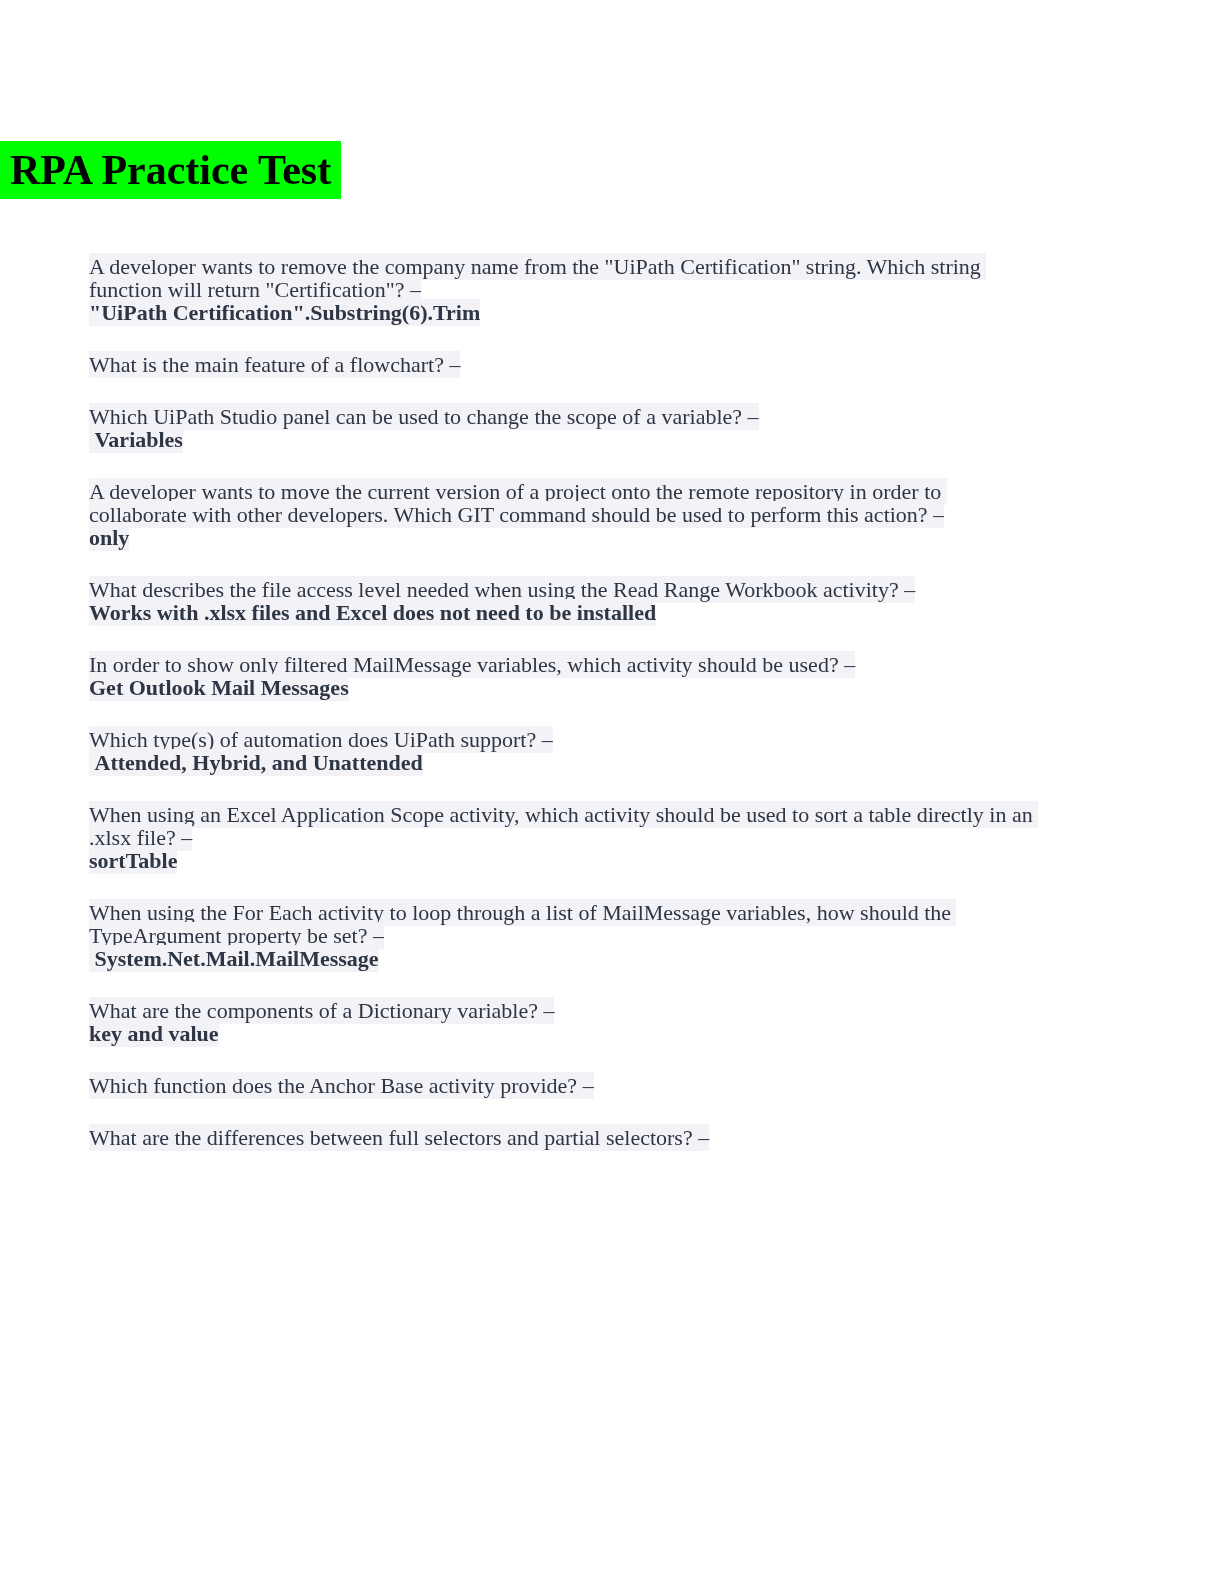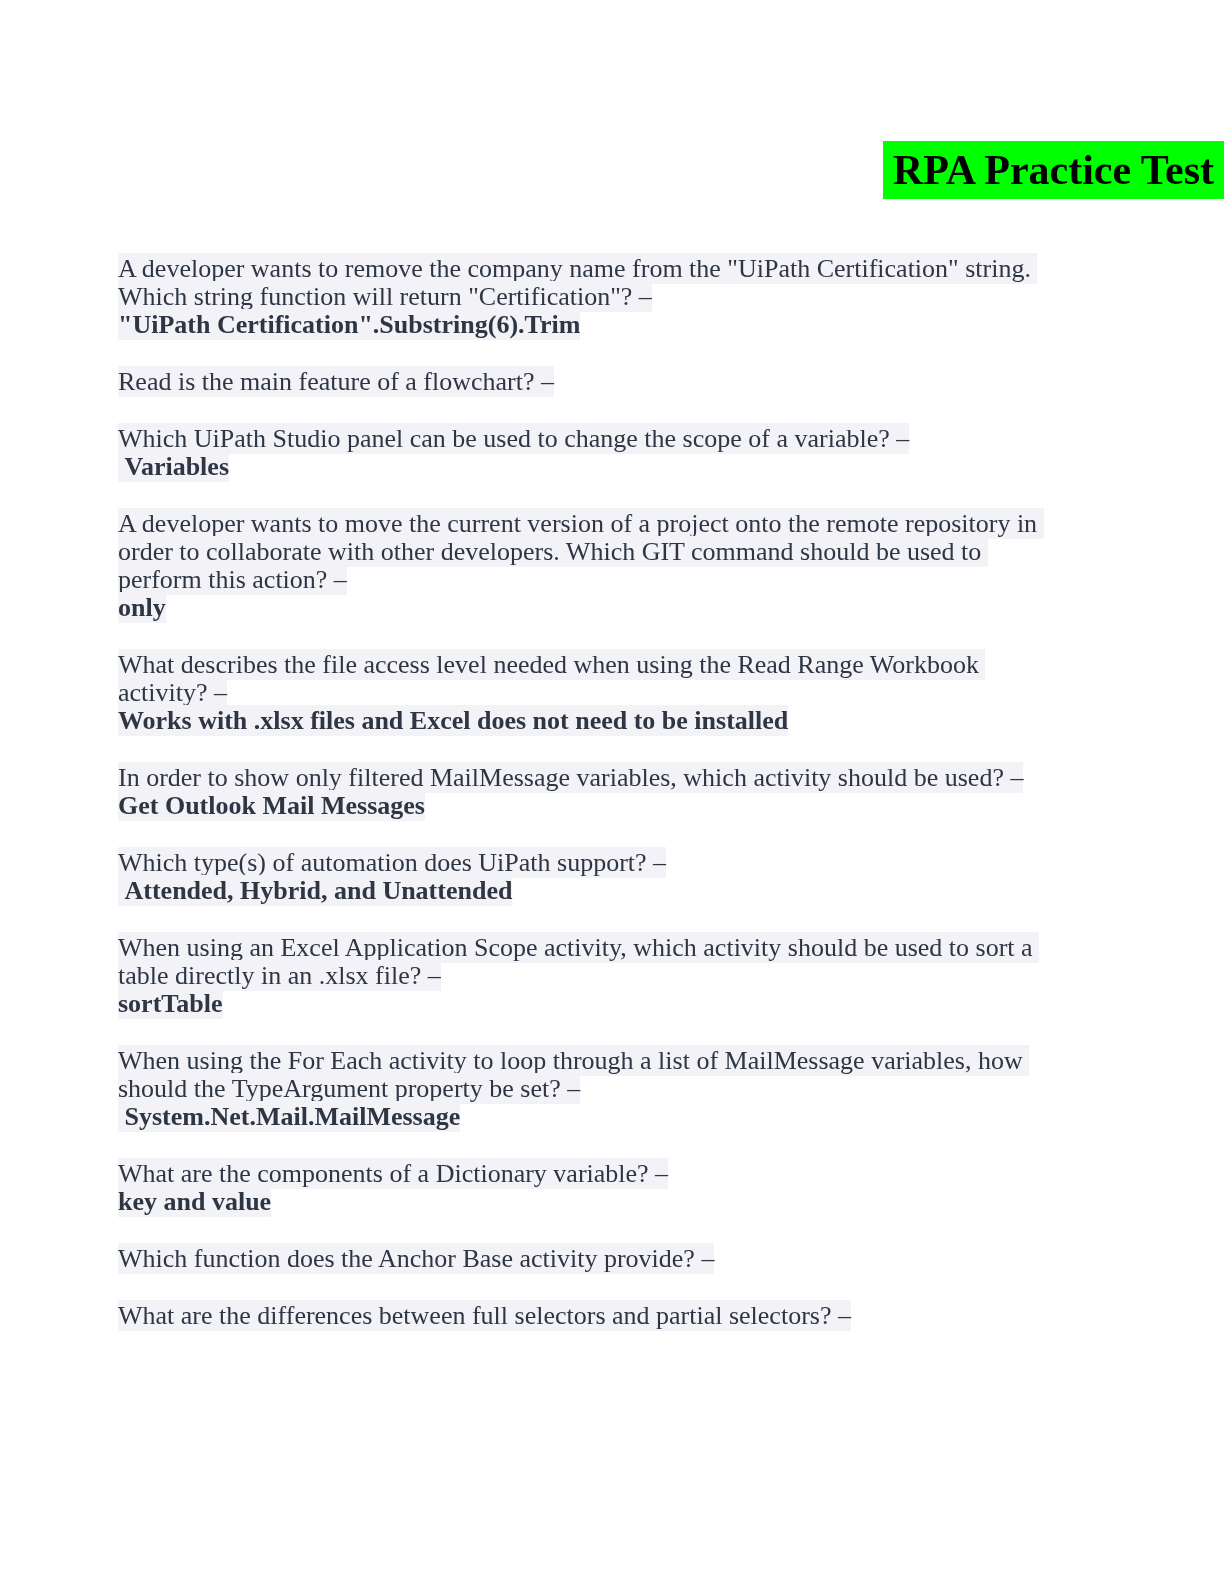--- a/index.html
+++ b/index.html
@@ -10,39 +10,39 @@
   .page {
     position: relative;
     width: 1224px;
     height: 1584px;
     background: #ffffff;
     overflow: hidden;
     font-family: "Liberation Serif", "DejaVu Serif", serif;
   }
   .title-row {
     padding-top: 141px;
-    text-align: right;
+    text-align: left;
   }
   .title-highlight {
     display: inline-block;
     background: #00ff00;
     color: #000000;
     font-weight: bold;
     font-size: 42px;
     line-height: 56px;
     padding: 1px 10px 1px 10px;
     letter-spacing: 0px;
   }
   .content {
     margin-top: 56px;
-    margin-left: 118px;
+    margin-left: 89px;
     width: 945px;
     color: #2e3644;
-    font-size: 26px;
-    line-height: 28px;
+    font-size: 22px;
+    line-height: 23px;
   }
   .qa {
     margin: 0 0 29px 0;
   }
   .q {
     background: #f2f2f7;
     color: #2e3644;
     font-weight: normal;
     white-space: pre-wrap;
     padding: 1px 0;
@@ -65,21 +65,21 @@
   </div>
 
   <div class="content">
 
     <div class="qa">
       <span class="q">A developer wants to remove the company name from the "UiPath Certification" string. Which string function will return "Certification"? –</span><br>
       <span class="a">"UiPath Certification".Substring(6).Trim</span>
     </div>
 
     <div class="qa">
-      <span class="q">Read is the main feature of a flowchart? –</span><br>
+      <span class="q">What is the main feature of a flowchart? –</span><br>
     </div>
 
     <div class="qa">
       <span class="q">Which UiPath Studio panel can be used to change the scope of a variable? –</span><br>
       <span class="a"> Variables</span>
     </div>
 
     <div class="qa">
       <span class="q">A developer wants to move the current version of a project onto the remote repository in order to collaborate with other developers. Which GIT command should be used to perform this action? –</span><br>
       <span class="a">only</span>

